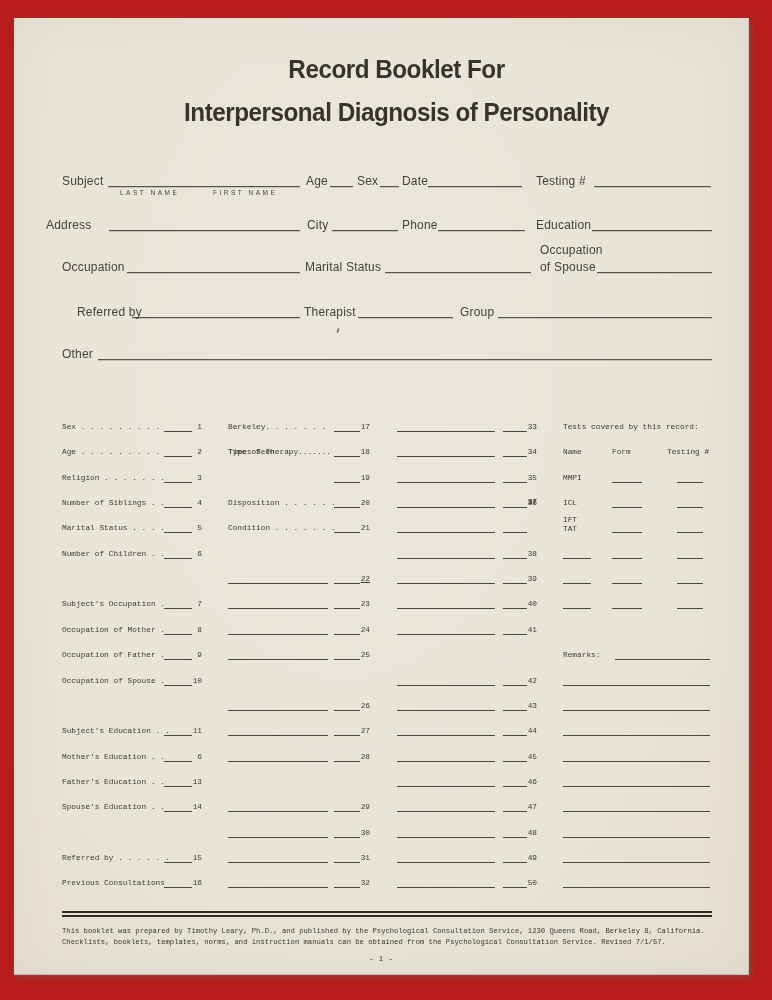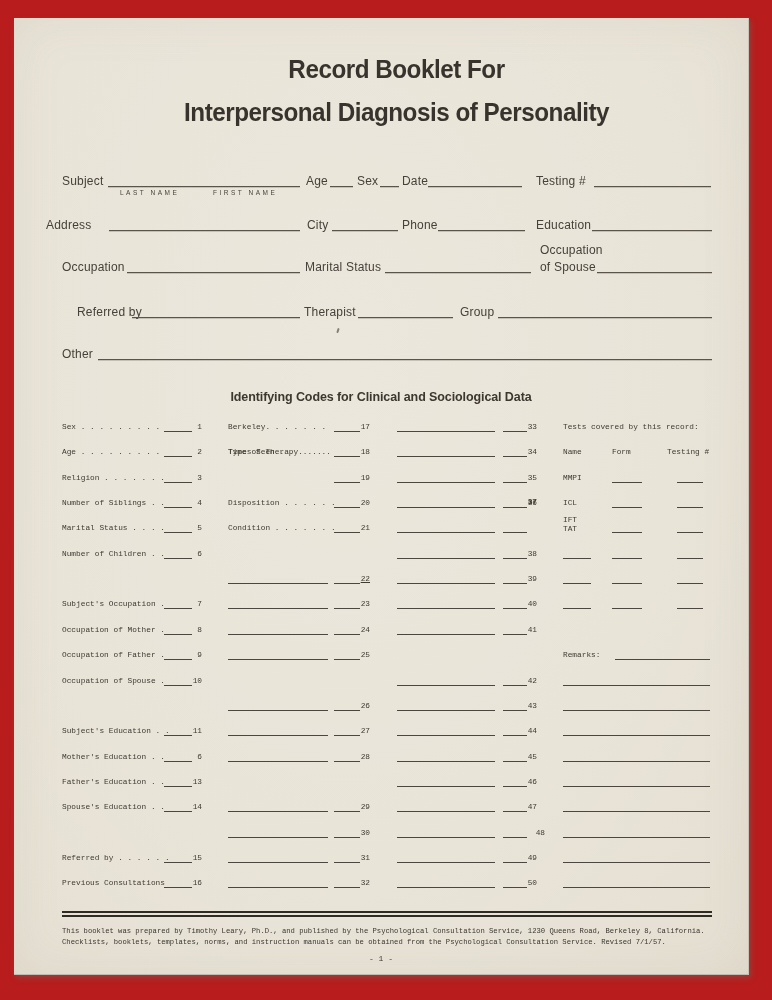--- a/index.html
+++ b/index.html
@@ -95,21 +95,20 @@
     <div class="flabel" style="left:290px; top:287px;">Therapist</div>
     <div class="fline" style="left:344px; top:299px; width:95px;"></div>
     <div class="flabel" style="left:446px; top:287px;">Group</div>
     <div class="fline" style="left:484px; top:299px; width:214px;"></div>
 
     <div class="stray"></div>
 
     <div class="flabel" style="left:48px; top:329px;">Other</div>
     <div class="fline" style="left:84px; top:341px; width:614px;"></div>
 
-    <div class="codes-heading">Identifying Codes for Clinical and Sociological Data</div>
 
     <div class="codes" id="codes">
         <div class="ct" style="left: 48px; top: 404px;">Sex . . . . . . . . .</div>
         <div class="cl" style="left: 150px; top: 413px; width: 28px;"></div>
         <div class="ct cn" style="left: 176px; top: 404px;">1</div>
         <div class="ct" style="left: 48px; top: 429.35px;">Age . . . . . . . . .</div>
         <div class="cl" style="left: 150px; top: 438.35px; width: 28px;"></div>
         <div class="ct cn" style="left: 176px; top: 429.35px;">2</div>
         <div class="ct" style="left: 48px; top: 454.7px;">Religion . . . . . . .</div>
         <div class="cl" style="left: 150px; top: 463.7px; width: 28px;"></div>
@@ -241,21 +240,21 @@
         <div class="cl" style="left: 489px; top: 742.55px; width: 24px;"></div>
         <div class="ct cn" style="left: 511px; top: 733.55px;">45</div>
         <div class="cl" style="left: 383px; top: 767.9px; width: 98px;"></div>
         <div class="cl" style="left: 489px; top: 767.9px; width: 24px;"></div>
         <div class="ct cn" style="left: 511px; top: 758.9px;">46</div>
         <div class="cl" style="left: 383px; top: 793.25px; width: 98px;"></div>
         <div class="cl" style="left: 489px; top: 793.25px; width: 24px;"></div>
         <div class="ct cn" style="left: 511px; top: 784.25px;">47</div>
         <div class="cl" style="left: 383px; top: 818.6px; width: 98px;"></div>
         <div class="cl" style="left: 489px; top: 818.6px; width: 24px;"></div>
-        <div class="ct cn" style="left: 511px; top: 809.6px; margin-left: 8px;">48</div>
+        <div class="ct cn" style="left: 511px; top: 809.6px;">48</div>
         <div class="cl" style="left: 383px; top: 843.95px; width: 98px;"></div>
         <div class="cl" style="left: 489px; top: 843.95px; width: 24px;"></div>
         <div class="ct cn" style="left: 511px; top: 834.95px;">49</div>
         <div class="cl" style="left: 383px; top: 869.3px; width: 98px;"></div>
         <div class="cl" style="left: 489px; top: 869.3px; width: 24px;"></div>
         <div class="ct cn" style="left: 511px; top: 860.3px;">50</div>
         <div class="ct" style="left: 549px; top: 404px;">Tests covered by this record:</div>
         <div class="ct" style="left: 549px; top: 429.35px;">Name</div>
         <div class="ct" style="left: 598px; top: 429.35px;">Form</div>
         <div class="ct" style="left: 653px; top: 429.35px;">Testing #</div>

